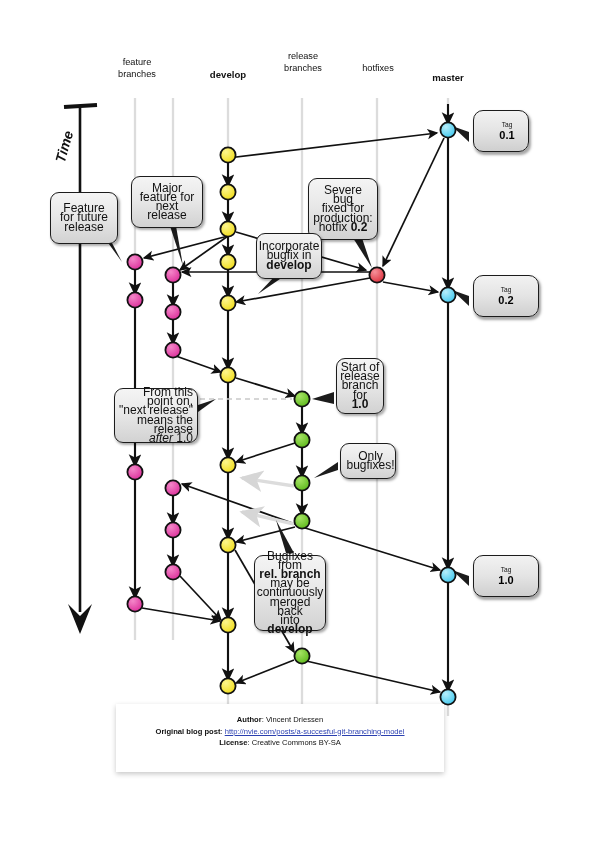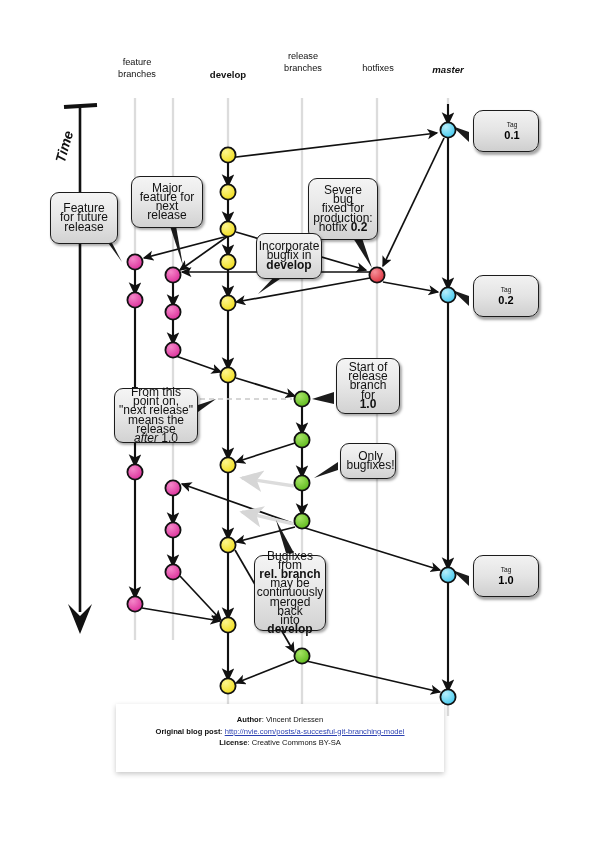--- a/index.html
+++ b/index.html
@@ -205,54 +205,54 @@
   <div class="hdr bold" style="left:198px;top:69px;width:60px;">
     <div>develop</div>
   </div>
   <div class="hdr" style="left:274px;top:51px;width:58px;">
     <div>release</div>
     <div>branches</div>
   </div>
   <div class="hdr" style="left:348px;top:63px;width:60px;">
     <div>hotfixes</div>
   </div>
-  <div class="hdr bold" style="left:418px;top:64px;width:60px;font-style:italic;">
+  <div class="hdr bold" style="left:418px;top:72px;width:60px;">
     <div>master</div>
   </div>
 
   <div class="timelabel" style="left:52px;top:160px;">Time</div>
 
   <div id="callouts-layer">
       <div class="callout" style="left: 50px; top: 192px; width: 68px; height: 52px;">
         <div>Feature<br>for future<br>release</div>
       </div>
       <div class="callout" style="left: 131px; top: 176px; width: 72px; height: 52px;">
         <div>Major<br>feature for<br>next release</div>
       </div>
       <div class="callout" style="left: 308px; top: 178px; width: 70px; height: 62px;">
         <div>Severe bug<br>fixed for<br>production:<br>hotfix <b>0.2</b></div>
       </div>
       <div class="callout" style="left: 256px; top: 233px; width: 66px; height: 46px;">
         <div>Incorporate<br>bugfix in<br><b>develop</b></div>
       </div>
-      <div class="callout" style="left: 336px; top: 358px; width: 64px; height: 56px;">
+      <div class="callout" style="left: 336px; top: 358px; width: 48px; height: 56px;">
         <div>Start of<br>release<br>branch for<br><b>1.0</b></div>
       </div>
-      <div class="callout" style="left: 114px; top: 388px; width: 84px; height: 55px;">
+      <div class="callout" style="left: 114px; top: 388px; width: 84px; height: 55px; text-align: right;">
         <div>From this point on,<br>"next release"<br>means the release<br><i>after</i> 1.0</div>
       </div>
       <div class="callout" style="left: 340px; top: 443px; width: 56px; height: 36px; padding-left: 9px;">
         <div>Only<br>bugfixes!</div>
       </div>
       <div class="callout" style="left: 254px; top: 555px; width: 72px; height: 76px;">
         <div>Bugfixes from<br><b>rel. branch</b><br>may be<br>continuously<br>merged back<br>into <b>develop</b></div>
       </div>
     </div>
   <div id="tags-layer">
-      <div class="tagbox" style="left: 473px; top: 110px; width: 66px; height: 42px; padding-left: 12px;">
+      <div class="tagbox" style="left: 473px; top: 110px; width: 56px; height: 42px; padding-left: 12px;">
         <div class="tl">Tag</div>
         <div class="tv">0.1</div>
       </div>
       <div class="tagbox" style="left: 473px; top: 275px; width: 66px; height: 42px;">
         <div class="tl">Tag</div>
         <div class="tv">0.2</div>
       </div>
       <div class="tagbox" style="left: 473px; top: 555px; width: 66px; height: 42px;">
         <div class="tl">Tag</div>
         <div class="tv">1.0</div>

